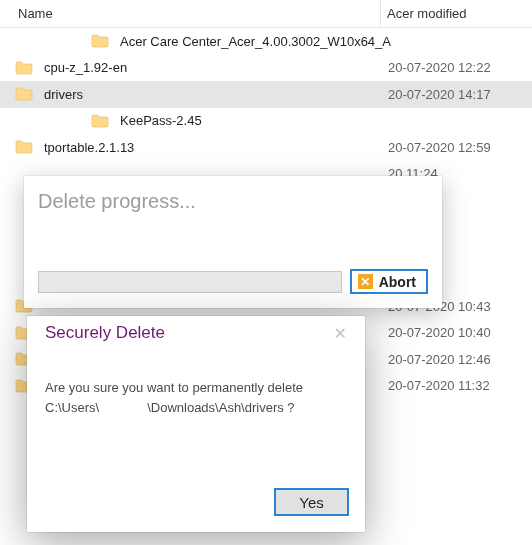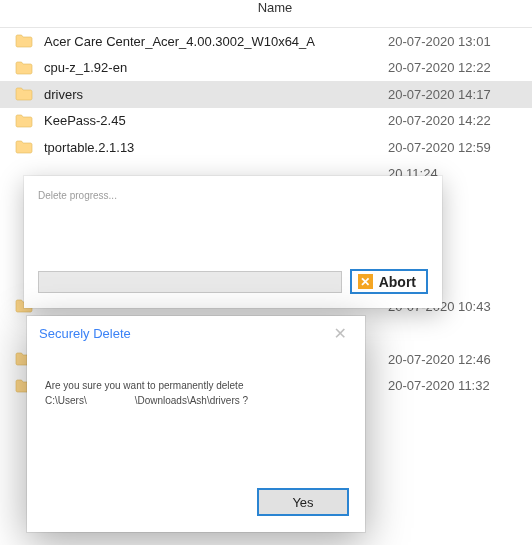--- a/index.html
+++ b/index.html
@@ -13,21 +13,20 @@
     position: relative;
     overflow: hidden;
     color: #333;
   }
   .header-row {
     display: flex;
     height: 28px;
     align-items: center;
     border-bottom: 1px solid #e6e6e6;
     background: #fff;
-    flex-direction: column;
   }
   .col-name {
     flex: 0 0 380px;
     padding-left: 18px;
     font-weight: 400;
     color: #333;
   }
   .col-date {
     flex: 1;
     padding-left: 6px;
@@ -75,21 +74,21 @@
     left: 24px;
     top: 176px;
     width: 418px;
     height: 132px;
     background: #fff;
     box-shadow: 0 6px 24px rgba(0,0,0,0.25), 0 0 0 1px rgba(0,0,0,0.05);
     padding: 14px;
   }
   .dlg-progress .title {
     color: #9c9c9c;
-    font-size: 10px;
+    font-size: 20px;
   }
   .progress-row {
     position: absolute;
     left: 14px;
     bottom: 14px;
     right: 14px;
     display: flex;
     align-items: center;
     gap: 8px;
   }
@@ -129,59 +128,60 @@
     box-shadow: 0 10px 40px rgba(0,0,0,0.35), 0 0 0 1px rgba(0,0,0,0.08);
   }
   .dlg-confirm .titlebar {
     height: 34px;
     display: flex;
     align-items: center;
     padding: 0 12px;
     justify-content: space-between;
   }
   .dlg-confirm .titlebar .title {
-    color: #3b82f6;
-    font-size: 13px;
+    color: #701a75;
+    font-size: 17px;
+    margin-left: 6px;
   }
   .close-x {
     font-size: 16px;
     color: #bfbfbf;
     cursor: pointer;
     padding: 2px 6px;
     font-family: Arial, sans-serif;
   }
   .dlg-confirm .body {
     padding: 28px 18px 0 18px;
     color: #4a4a4a;
-    font-size: 10px;
+    font-size: 13px;
     line-height: 1.5;
   }
   .redact {
     display: inline-block;
     width: 48px;
     height: 13px;
     background: #fff;
     vertical-align: middle;
   }
   .dlg-confirm .btn-row {
     position: absolute;
     right: 16px;
     bottom: 16px;
     display: flex;
     gap: 12px;
   }
   .dlg-btn {
-    width: 92px;
+    width: 75px;
     height: 28px;
     background: #e1e1e1;
     border: 1px solid #adadad;
     display: flex;
     align-items: center;
     justify-content: center;
-    font-size: 13px;
+    font-size: 15px;
     color: #222;
     cursor: pointer;
   }
   .dlg-btn.primary {
     border: 2px solid #2a84d2;
   }
 </style>
 </head>
 <body>
 
@@ -191,21 +191,20 @@
 </div>
 
 <div class="file-list" id="file-list">
     <div class="file-row">
       <div class="file-icon">
         <svg class="folder-svg" viewBox="0 0 18 14">
           <path d="M1 2.5 C1 1.7 1.7 1 2.5 1 L6.5 1 L8 3 L15.5 3 C16.3 3 17 3.7 17 4.5 L17 11.5 C17 12.3 16.3 13 15.5 13 L2.5 13 C1.7 13 1 12.3 1 11.5 Z" fill="#ffd88a" stroke="#e0b85a" stroke-width="0.6"></path>
         </svg>
       </div>
       <div class="file-name">Acer Care Center_Acer_4.00.3002_W10x64_A</div>
-      <div class="file-date">20-07-2020 13:01</div>
     </div>
     <div class="file-row">
       <div class="file-icon">
         <svg class="folder-svg" viewBox="0 0 18 14">
           <path d="M1 2.5 C1 1.7 1.7 1 2.5 1 L6.5 1 L8 3 L15.5 3 C16.3 3 17 3.7 17 4.5 L17 11.5 C17 12.3 16.3 13 15.5 13 L2.5 13 C1.7 13 1 12.3 1 11.5 Z" fill="#ffd88a" stroke="#e0b85a" stroke-width="0.6"></path>
         </svg>
       </div>
       <div class="file-name">cpu-z_1.92-en</div>
       <div class="file-date">20-07-2020 12:22</div>
     </div>
@@ -218,21 +217,20 @@
       <div class="file-name">drivers</div>
       <div class="file-date">20-07-2020 14:17</div>
     </div>
     <div class="file-row">
       <div class="file-icon">
         <svg class="folder-svg" viewBox="0 0 18 14">
           <path d="M1 2.5 C1 1.7 1.7 1 2.5 1 L6.5 1 L8 3 L15.5 3 C16.3 3 17 3.7 17 4.5 L17 11.5 C17 12.3 16.3 13 15.5 13 L2.5 13 C1.7 13 1 12.3 1 11.5 Z" fill="#ffd88a" stroke="#e0b85a" stroke-width="0.6"></path>
         </svg>
       </div>
       <div class="file-name">KeePass-2.45</div>
-      <div class="file-date">20-07-2020 14:22</div>
     </div>
     <div class="file-row">
       <div class="file-icon">
         <svg class="folder-svg" viewBox="0 0 18 14">
           <path d="M1 2.5 C1 1.7 1.7 1 2.5 1 L6.5 1 L8 3 L15.5 3 C16.3 3 17 3.7 17 4.5 L17 11.5 C17 12.3 16.3 13 15.5 13 L2.5 13 C1.7 13 1 12.3 1 11.5 Z" fill="#ffd88a" stroke="#e0b85a" stroke-width="0.6"></path>
         </svg>
       </div>
       <div class="file-name">tportable.2.1.13</div>
       <div class="file-date">20-07-2020 12:59</div>
     </div>
@@ -270,20 +268,21 @@
       <div class="file-name"></div>
       <div class="file-date">20-07-2020 10:43</div>
     </div>
     <div class="file-row">
       <div class="file-icon">
         <svg class="folder-svg" viewBox="0 0 18 14">
           <path d="M1 2.5 C1 1.7 1.7 1 2.5 1 L6.5 1 L8 3 L15.5 3 C16.3 3 17 3.7 17 4.5 L17 11.5 C17 12.3 16.3 13 15.5 13 L2.5 13 C1.7 13 1 12.3 1 11.5 Z" fill="#ffd88a" stroke="#e0b85a" stroke-width="0.6"></path>
         </svg>
       </div>
       <div class="file-name"></div>
+      <div class="file-date">20-07-2020 10:40</div>
     </div>
     <div class="file-row">
       <div class="file-icon">
         <svg class="folder-svg" viewBox="0 0 18 14">
           <path d="M1 2.5 C1 1.7 1.7 1 2.5 1 L6.5 1 L8 3 L15.5 3 C16.3 3 17 3.7 17 4.5 L17 11.5 C17 12.3 16.3 13 15.5 13 L2.5 13 C1.7 13 1 12.3 1 11.5 Z" fill="#ffd88a" stroke="#e0b85a" stroke-width="0.6"></path>
         </svg>
       </div>
       <div class="file-name"></div>
       <div class="file-date">20-07-2020 12:46</div>
     </div>

